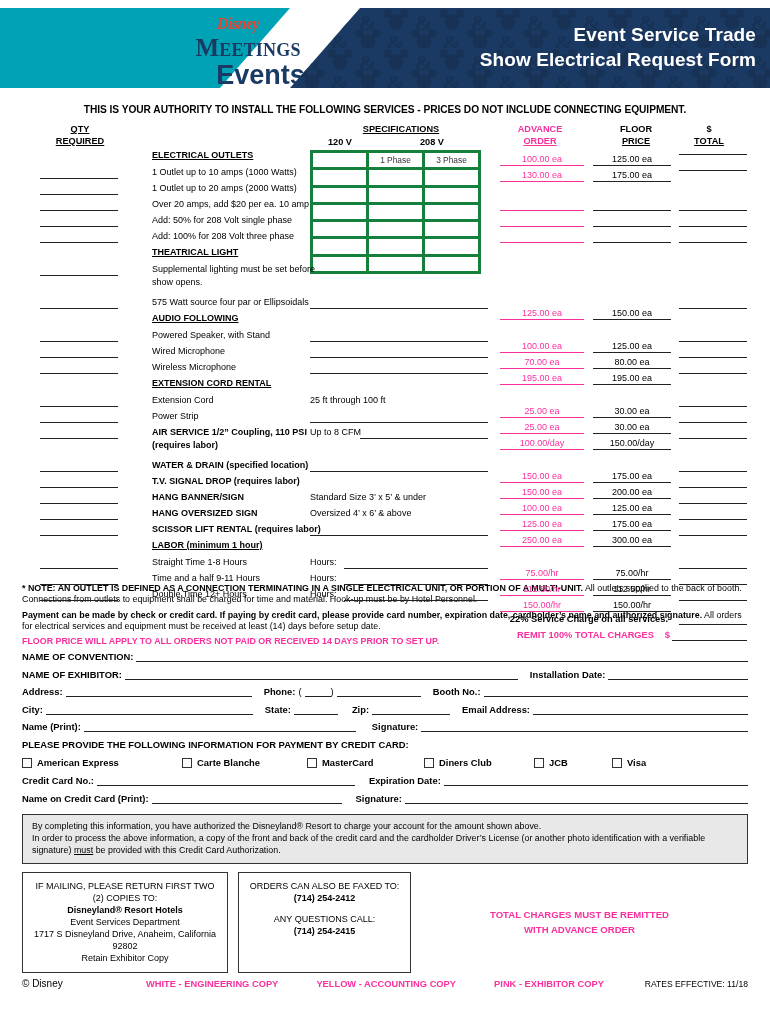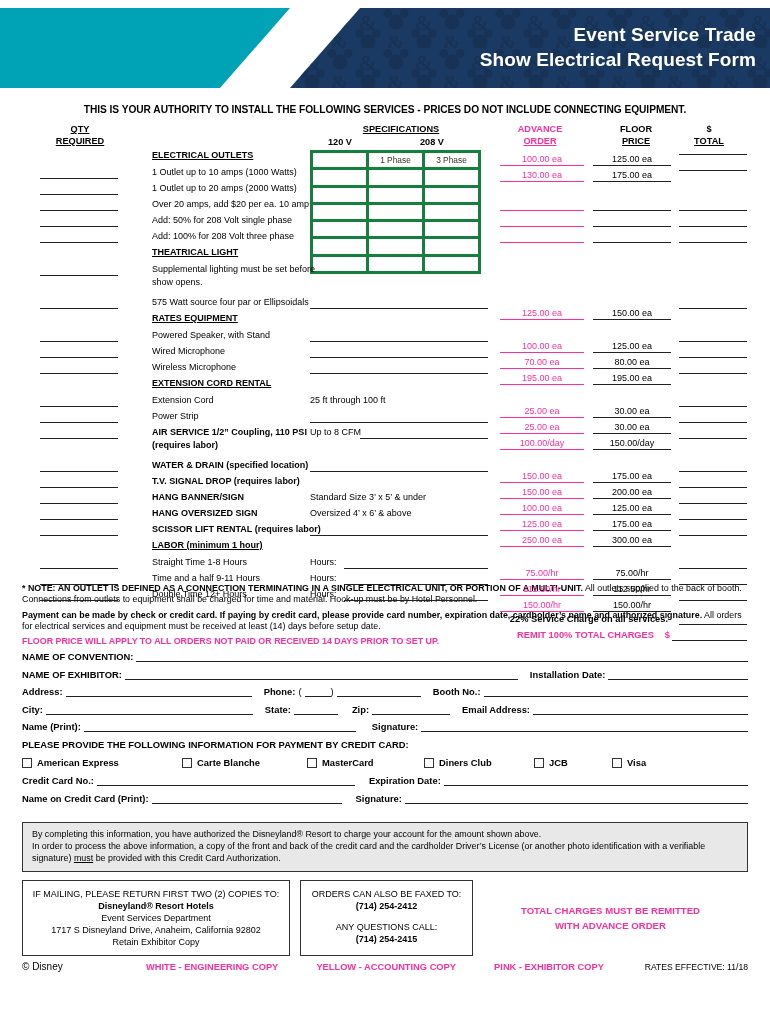--- a/index.html
+++ b/index.html
@@ -98,29 +98,29 @@
   .cc-title { font-size:9.4px; font-weight:bold; margin:7px 0 7px 0; }
 
   .cards { display:flex; align-items:center; margin:4px 0 7px 0; }
   .card { display:flex; align-items:center; }
   .cbx { width:10px; height:10px; border:1.3px solid #333; margin-right:5px; background:#fff; }
   .cname { font-size:9.4px; font-weight:bold; white-space:nowrap; }
 
   .auth-box {
     border:1.3px solid #333; background:#e8e8e8;
     padding:6px 9px; font-size:8.9px; line-height:1.33;
-    margin-top:18px;
+    margin-top:10px;
   }
   .auth-box p { margin:0; }
   .auth-box u { text-decoration:underline; }
 
   
   .footer { display:flex; margin-top:8px; align-items:stretch; }
   .fbox { border:1.3px solid #333; text-align:center; padding:7px 6px; font-size:9px; line-height:1.35; }
-  .fbox.one { width:268px; }
+  .fbox.one { width:206px; }
   .fbox.two { width:173px; margin-left:10px; }
   .ftotal {
     flex:1; display:flex; flex-direction:column; justify-content:center; align-items:center;
     color:#fa2f9e; font-weight:bold; font-size:9.6px; line-height:1.6; text-align:center;
   }
 
   .botbar { display:flex; align-items:flex-end; margin-top:5px; }
   .copyright { font-size:10px; width:105px; }
   .copies { flex:1; display:flex; justify-content:space-around; color:#fa2f9e; font-weight:bold; font-size:9.3px; }
   .rates { font-size:8.6px; width:125px; text-align:right; }
@@ -149,20 +149,29 @@
         </pattern>
       </defs>
       <rect width="500" height="80" fill="url(#pat)"></rect>
     </svg>
     <div class="hdr-title">
       <div>Event Service Trade</div>
       <div>Show Electrical Request Form</div>
     </div>
   </div>
 
+  <div class="logo">
+    <svg class="logo-disney" viewBox="0 0 120 22">
+      <text x="60" y="17" text-anchor="middle" font-family="Liberation Serif, serif" font-size="16" font-style="italic" font-weight="bold" fill="#e8432f" letter-spacing="-0.5">Disney</text>
+    </svg>
+    <div class="logo-meetings">Meetings</div>
+    <div class="logo-events">
+      <span class="logo-amp">&amp;</span><span>Events</span>
+    </div>
+  </div>
 </div>
 
 <div class="sheet">
 
   <div class="authority">THIS IS YOUR AUTHORITY TO INSTALL THE FOLLOWING SERVICES - PRICES DO NOT INCLUDE CONNECTING EQUIPMENT.</div>
 
   <div class="grid">
 
     <div class="abs col-head" style="left:10px; top:0; width:96px;">
       <div class="u">QTY</div>
@@ -228,21 +237,21 @@
     <div class="abs item hdr" style="left:130px; top:27px;">ELECTRICAL OUTLETS</div>
     <div class="abs item" style="left:130px; top:44px;">1 Outlet up to 10 amps (1000 Watts)</div>
     <div class="abs item" style="left:130px; top:60px;">1 Outlet up to 20 amps (2000 Watts)</div>
     <div class="abs item" style="left:130px; top:76px;">Over 20 amps, add $20 per ea. 10 amp</div>
     <div class="abs item" style="left:130px; top:92px;">Add: 50% for 208 Volt single phase</div>
     <div class="abs item" style="left:130px; top:108px;">Add: 100% for 208 Volt three phase</div>
     <div class="abs item hdr" style="left:130px; top:124px;">THEATRICAL LIGHT</div>
     <div class="abs item" style="left:130px; top:141px;">Supplemental lighting must be set before</div>
     <div class="abs item" style="left:130px; top:154px;">show opens.</div>
     <div class="abs item" style="left:130px; top:174px;">575 Watt source four par or Ellipsoidals</div>
-    <div class="abs item hdr" style="left:130px; top:190px;">RATES EQUIPMENT</div>
+    <div class="abs item hdr" style="left:130px; top:190px;">AUDIO FOLLOWING</div>
     <div class="abs item" style="left:130px; top:207px;">Powered Speaker, with Stand</div>
     <div class="abs item" style="left:130px; top:223px;">Wired Microphone</div>
     <div class="abs item" style="left:130px; top:239px;">Wireless Microphone</div>
     <div class="abs item hdr" style="left:130px; top:255px;">EXTENSION CORD RENTAL</div>
     <div class="abs item" style="left:130px; top:272px;">Extension Cord</div>
     <div class="abs item" style="left:130px; top:288px;">Power Strip</div>
     <div class="abs item b" style="left:130px; top:304px;">AIR SERVICE 1/2” Coupling, 110 PSI</div>
     <div class="abs item b" style="left:130px; top:317px;">(requires labor)</div>
     <div class="abs item b" style="left:130px; top:337px;">WATER &amp; DRAIN (specified location)</div>
     <div class="abs item b" style="left:130px; top:353px;">T.V. SIGNAL DROP (requires labor)</div>

